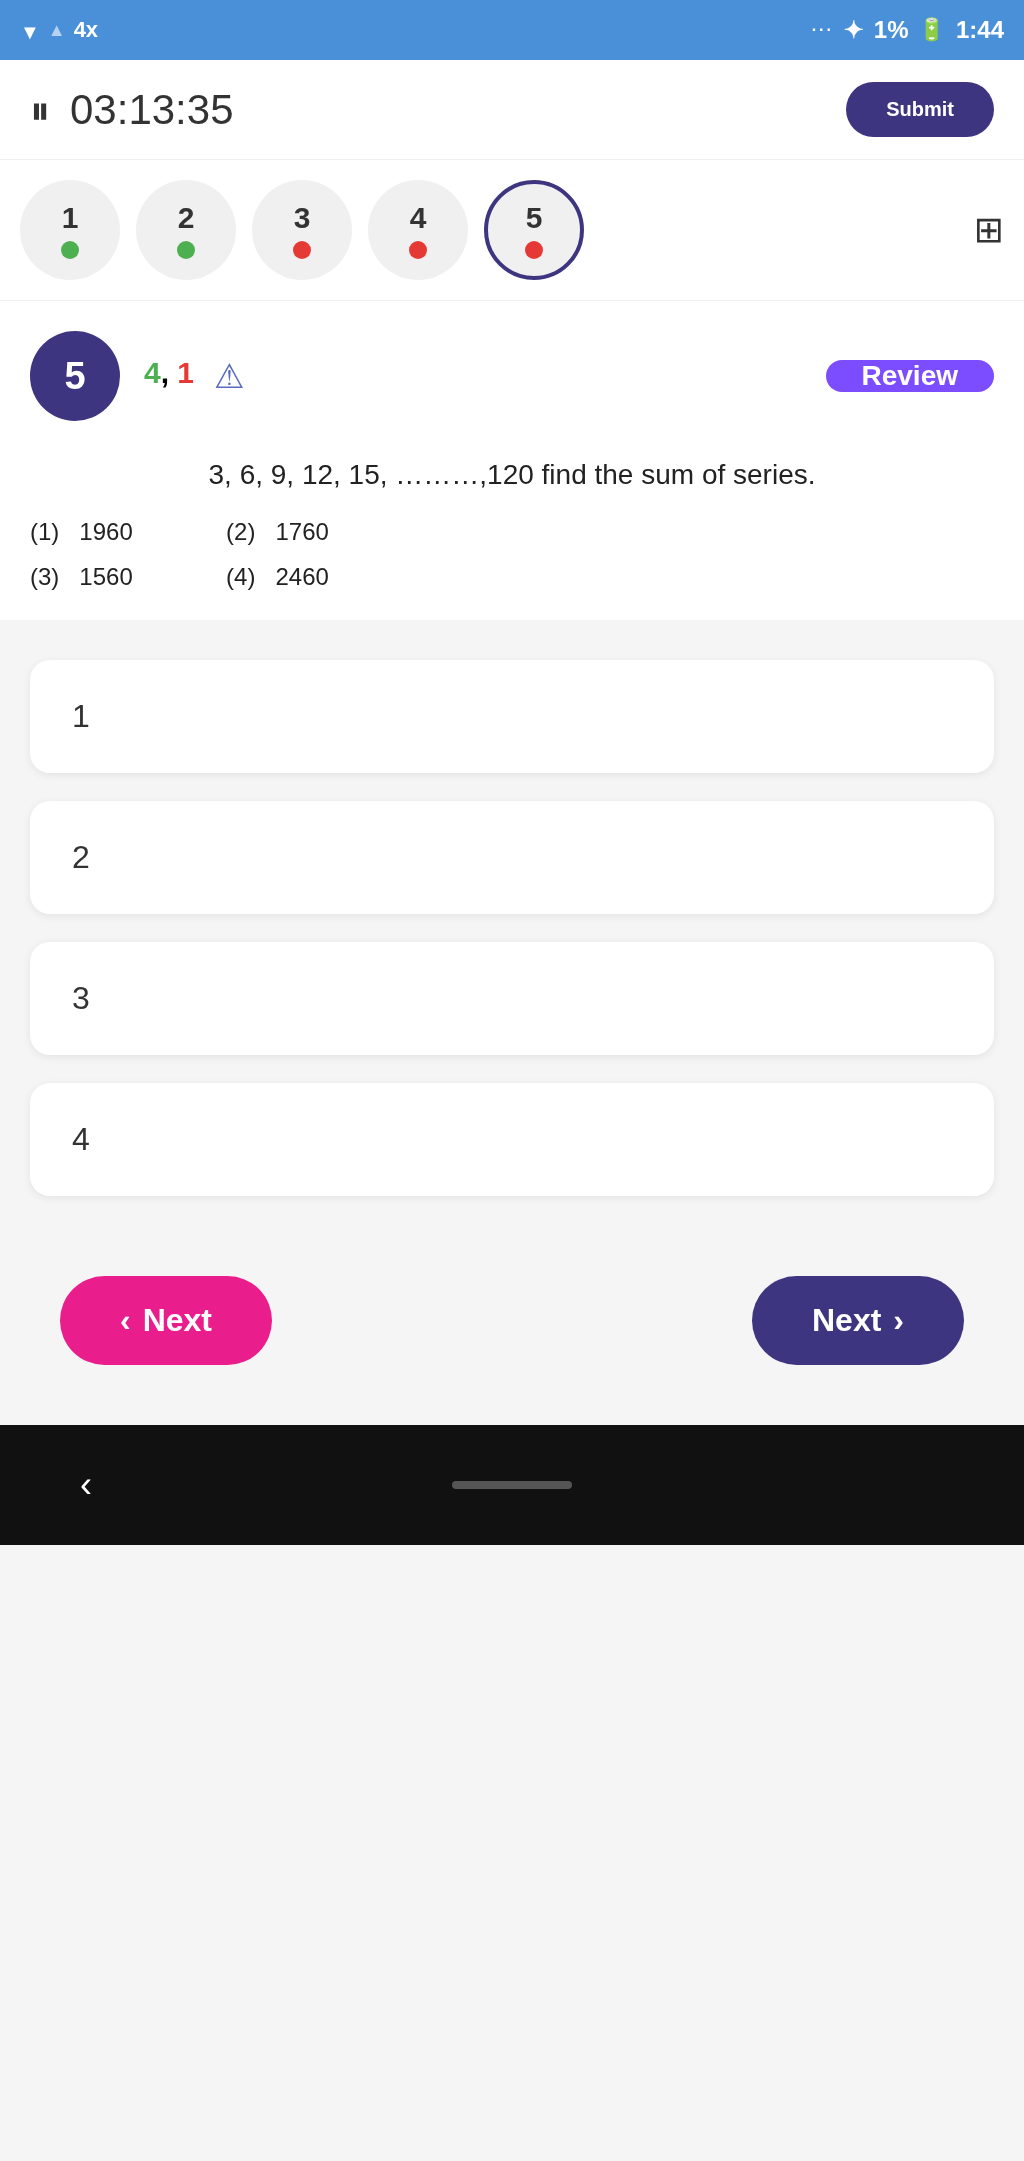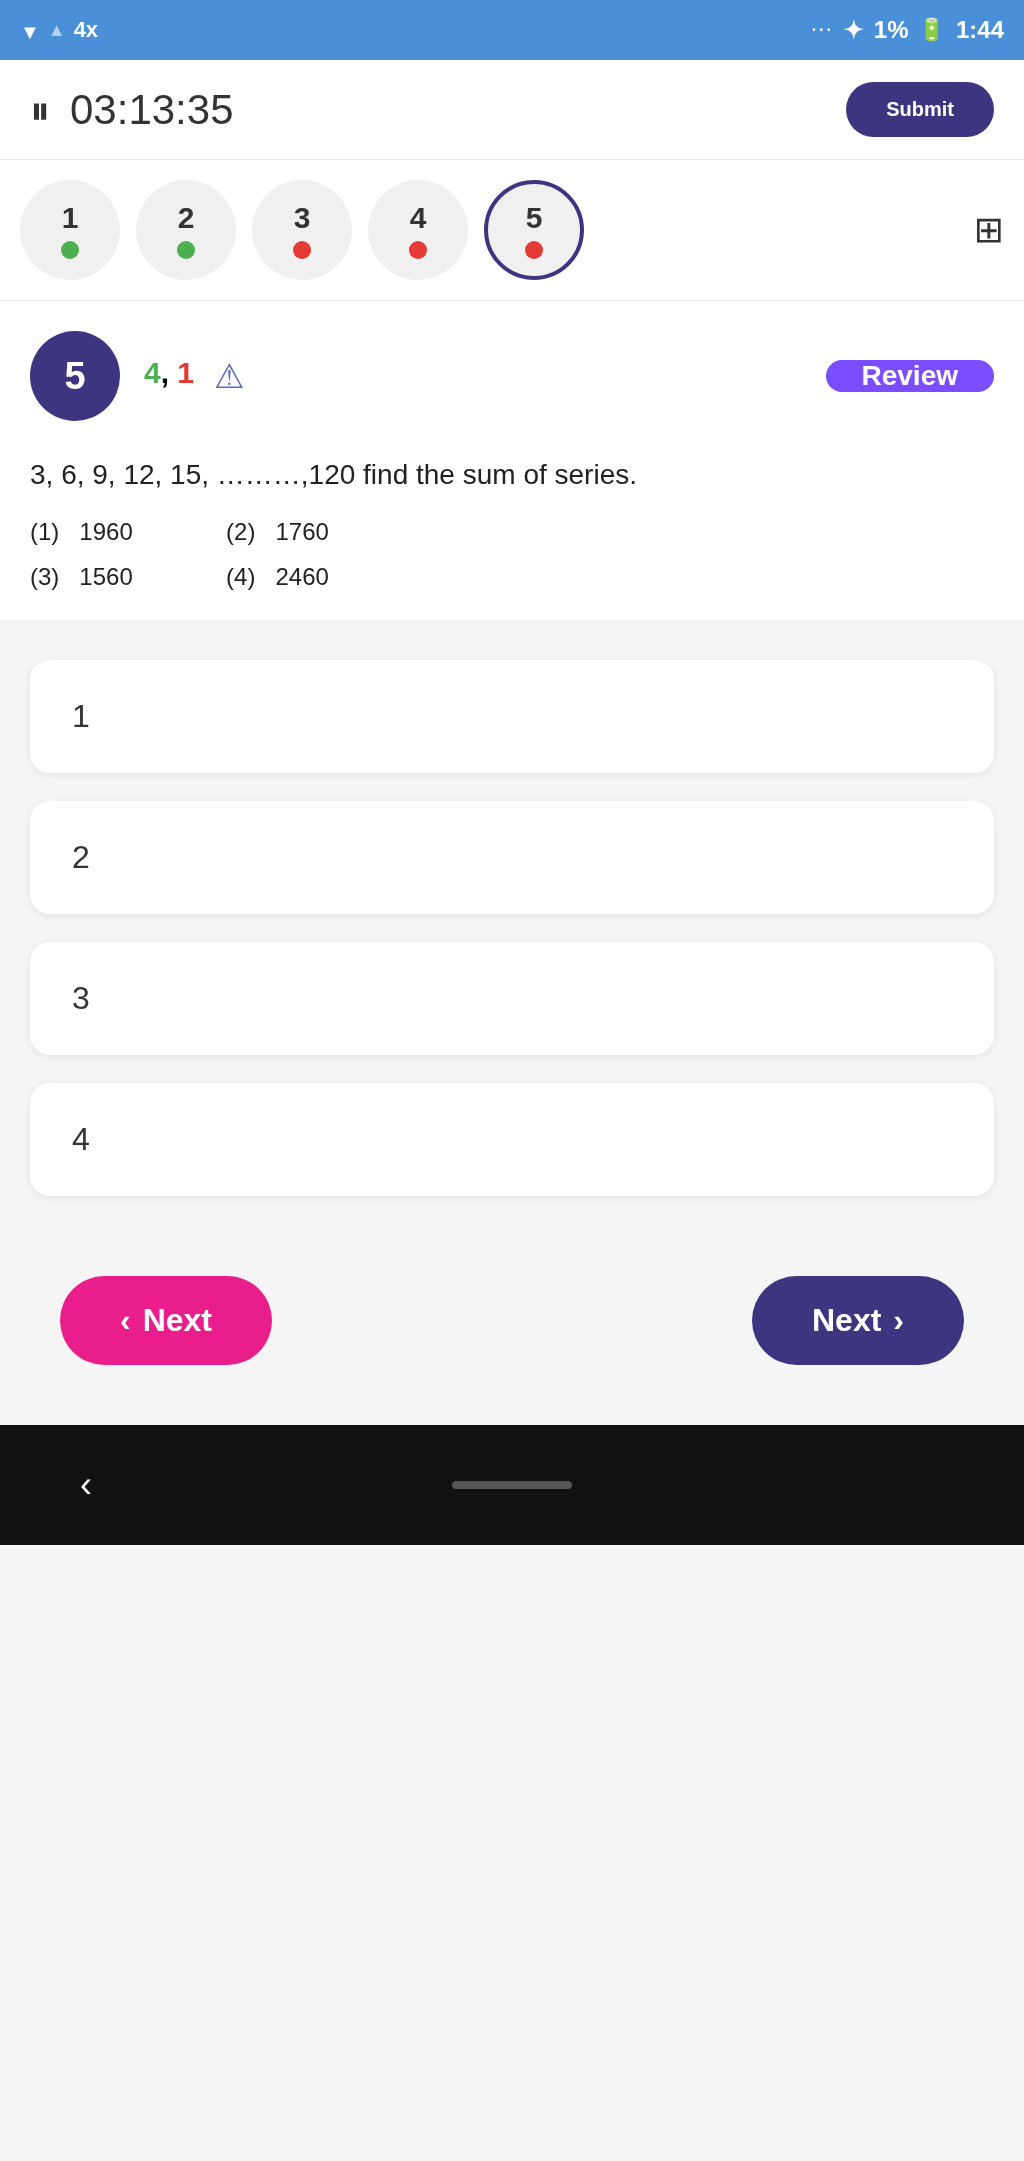--- a/index.html
+++ b/index.html
@@ -169,20 +169,21 @@
       font-weight: 600;
       cursor: pointer;
     }
 
     
     .question-text {
       font-size: 28px;
       color: #222;
       line-height: 1.7;
       margin-bottom: 10px;
+      text-align: center;
     }
     .question-options {
       font-size: 24px;
       color: #222;
       line-height: 1.9;
     }
 
     
     .answers-section {
       background: #f5f5f5;

